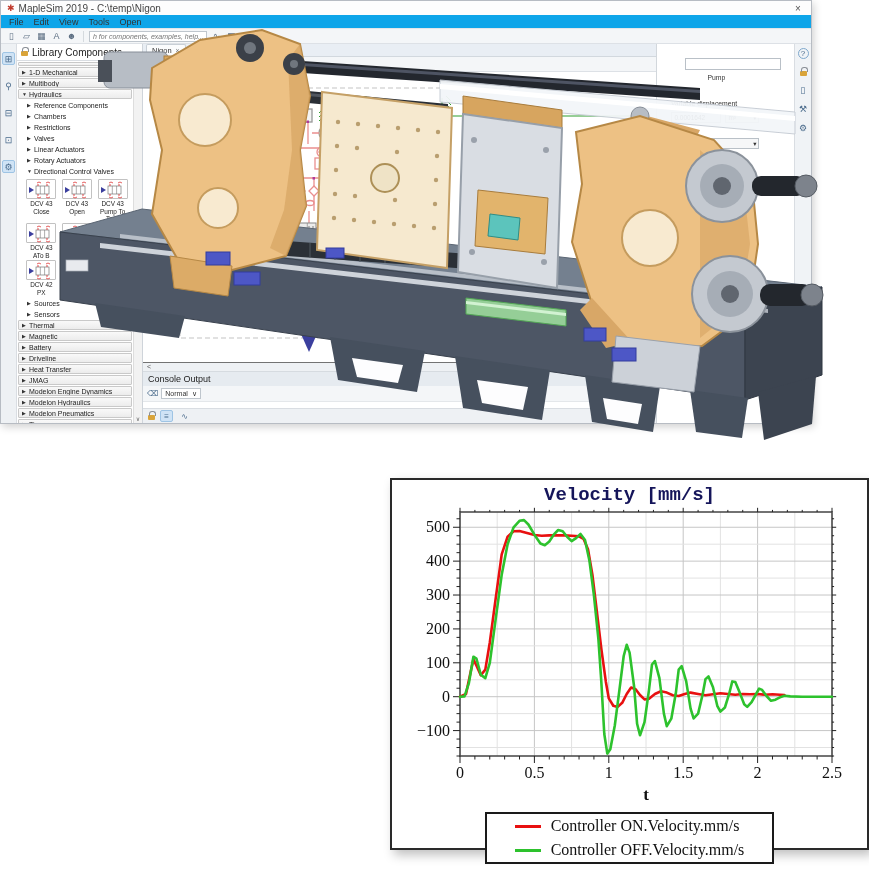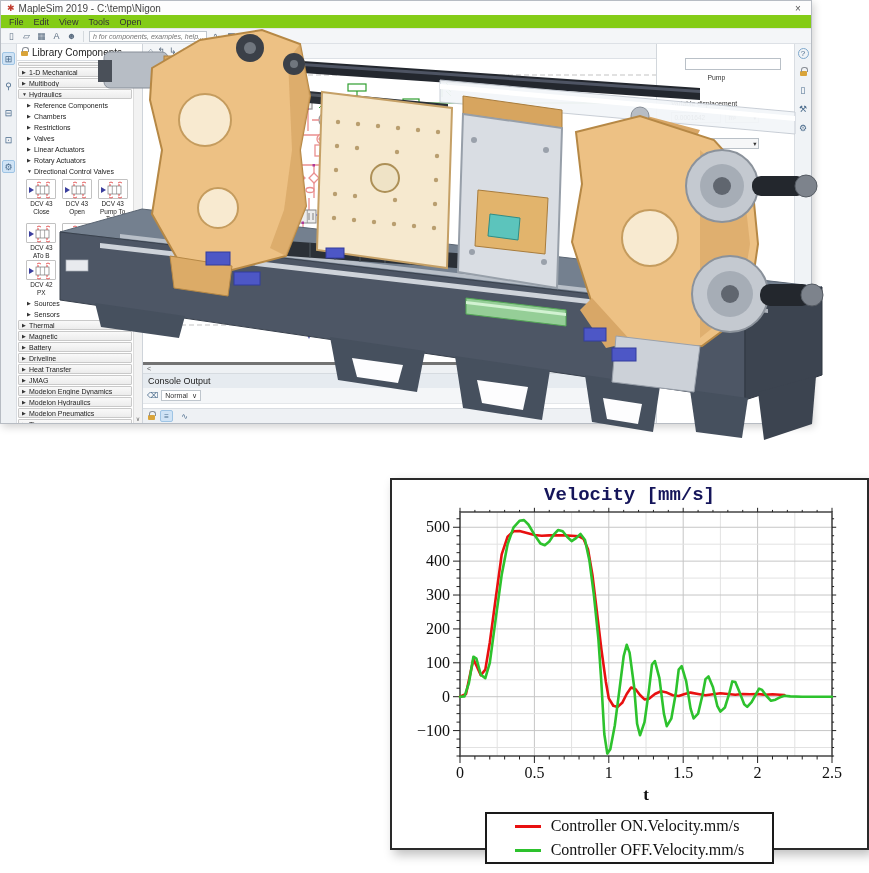--- a/index.html
+++ b/index.html
@@ -7,21 +7,21 @@
   #stage { position:relative; width:869px; height:873px; overflow:hidden; background:#fff;
            font-family:"Liberation Sans", sans-serif; }
 
   
   #msim { position:absolute; left:0; top:340; width:812px; height:424px; background:#fff;
           border:1px solid #b7bcc3; box-shadow:2px 3px 8px rgba(0,0,0,.18); z-index:2; font-size:9px; color:#333; }
   .titlebar { height:14px; display:flex; align-items:center; padding:0 6px; background:#fdfdfd; }
   .titlebar .leaf { color:#c0392b; font-size:9px; margin-right:4px; }
   .titlebar .ttl { flex:1; font-size:10px; color:#444; white-space:nowrap; overflow:hidden; }
   .titlebar .close { width:14px; text-align:center; color:#555; font-size:10px; cursor:default; }
-  .menubar { height:13px; display:flex; gap:10px; align-items:center; padding:0 8px; background:#84cc16; }
+  .menubar { height:13px; display:flex; gap:10px; align-items:center; padding:0 8px; background:#0ea5e9; }
   .menubar span { font-size:9px; color:#333; }
   .toolbar { height:16px; display:flex; align-items:center; gap:3px; padding:0 4px; background:#f4f6f8; border-top:1px solid #e3e6ea; border-bottom:1px solid #dde1e6; }
   .tbico { display:inline-flex; width:13px; height:13px; align-items:center; justify-content:center;
            font-size:9px; color:#5d6f83; border:1px solid transparent; border-radius:2px; }
   .tbsep { width:1px; height:11px; background:#d5dade; margin:0 2px; }
   .searchbox { width:118px; height:11px; border:1px solid #bfc6cd; background:#fff; font-size:7px;
                font-style:italic; color:#999; padding:0 3px; font-family:"Liberation Sans",sans-serif; }
   .winbody { position:absolute; left:0; top:43px; right:0; bottom:0; display:flex; }
 
   
@@ -58,21 +58,21 @@
   .tab { height:12px; background:#fbfcfd; border:1px solid #c8cfd6; border-bottom:none; border-radius:2px 2px 0 0;
          font-size:7.5px; color:#333; display:flex; align-items:center; gap:4px; padding:0 5px; }
   .tab .tclose { color:#777; font-size:7px; }
   .dtoolbar { height:15px; background:#f4f6f8; border-bottom:1px solid #dde1e6; display:flex; align-items:center; gap:4px; padding:0 5px; }
   .dtoolbar .dic { font-size:9px; color:#5d6f83; }
   .dtoolbar .red { color:#cc2222; }
   #canvas { flex:1; background:#fff; position:relative; overflow:hidden; }
   #schematic { position:absolute; left:0; top:0; }
 
   
-  #console { height:61px; border-top:3px solid #737373; display:flex; flex-direction:column; }
+  #console { height:61px; border-top:1px solid #737373; display:flex; flex-direction:column; }
   .ccollapse { height:8px; background:#eef1f4; font-size:7px; color:#555; padding-left:4px; line-height:8px; }
   .chead { height:15px; background:#e6ebf0; border-top:1px solid #d6dbe0; display:flex; align-items:center; padding:0 5px; font-size:9px; color:#222; }
   .cmode { height:15px; background:#f4f6f8; display:flex; align-items:center; gap:3px; padding:0 4px; }
   .cmode .eraser { font-size:8px; color:#4a6b8c; }
   .cmode .modebox { height:11px; border:1px solid #bfc6cd; background:#fff; font-size:7px; color:#333; display:flex; align-items:center; gap:4px; padding:0 3px; }
   .cout { flex:1; background:#fff; border-top:1px solid #e4e7ea; }
   .cstatus { height:15px; background:#eef1f4; border-top:1px solid #d9dde2; display:flex; align-items:center; gap:5px; padding:0 5px; }
   .cstatus .sic2 { width:13px; height:12px; display:flex; align-items:center; justify-content:center; font-size:8px; color:#4a6b8c; border-radius:2px; }
   .cstatus .sel { background:#cfe3f5; border:1px solid #9ec4e4; }
 
@@ -387,20 +387,26 @@
             </div>
           <div class="libsb">
             <span class="sba">∧</span>
             <span class="sba">∨</span>
           </div>
         </div>
       </div>
 
       <div id="mainarea">
         <div id="maincol">
+          <div class="tabbar">
+            <div class="tab">
+              <span>Nigon</span>
+              <span class="tclose">×</span>
+            </div>
+          </div>
           <div class="dtoolbar" id="dtoolbar">
               <span class="dic">⌂</span>
               <span class="dic">↰</span>
               <span class="dic">↳</span>
               <span class="dic">△</span>
               <span class="dic">▤</span>
               <span class="dic">≋</span>
               <span class="dic">▦</span>
               <span class="dic">⋔</span>
               <span class="dic">◎</span>

